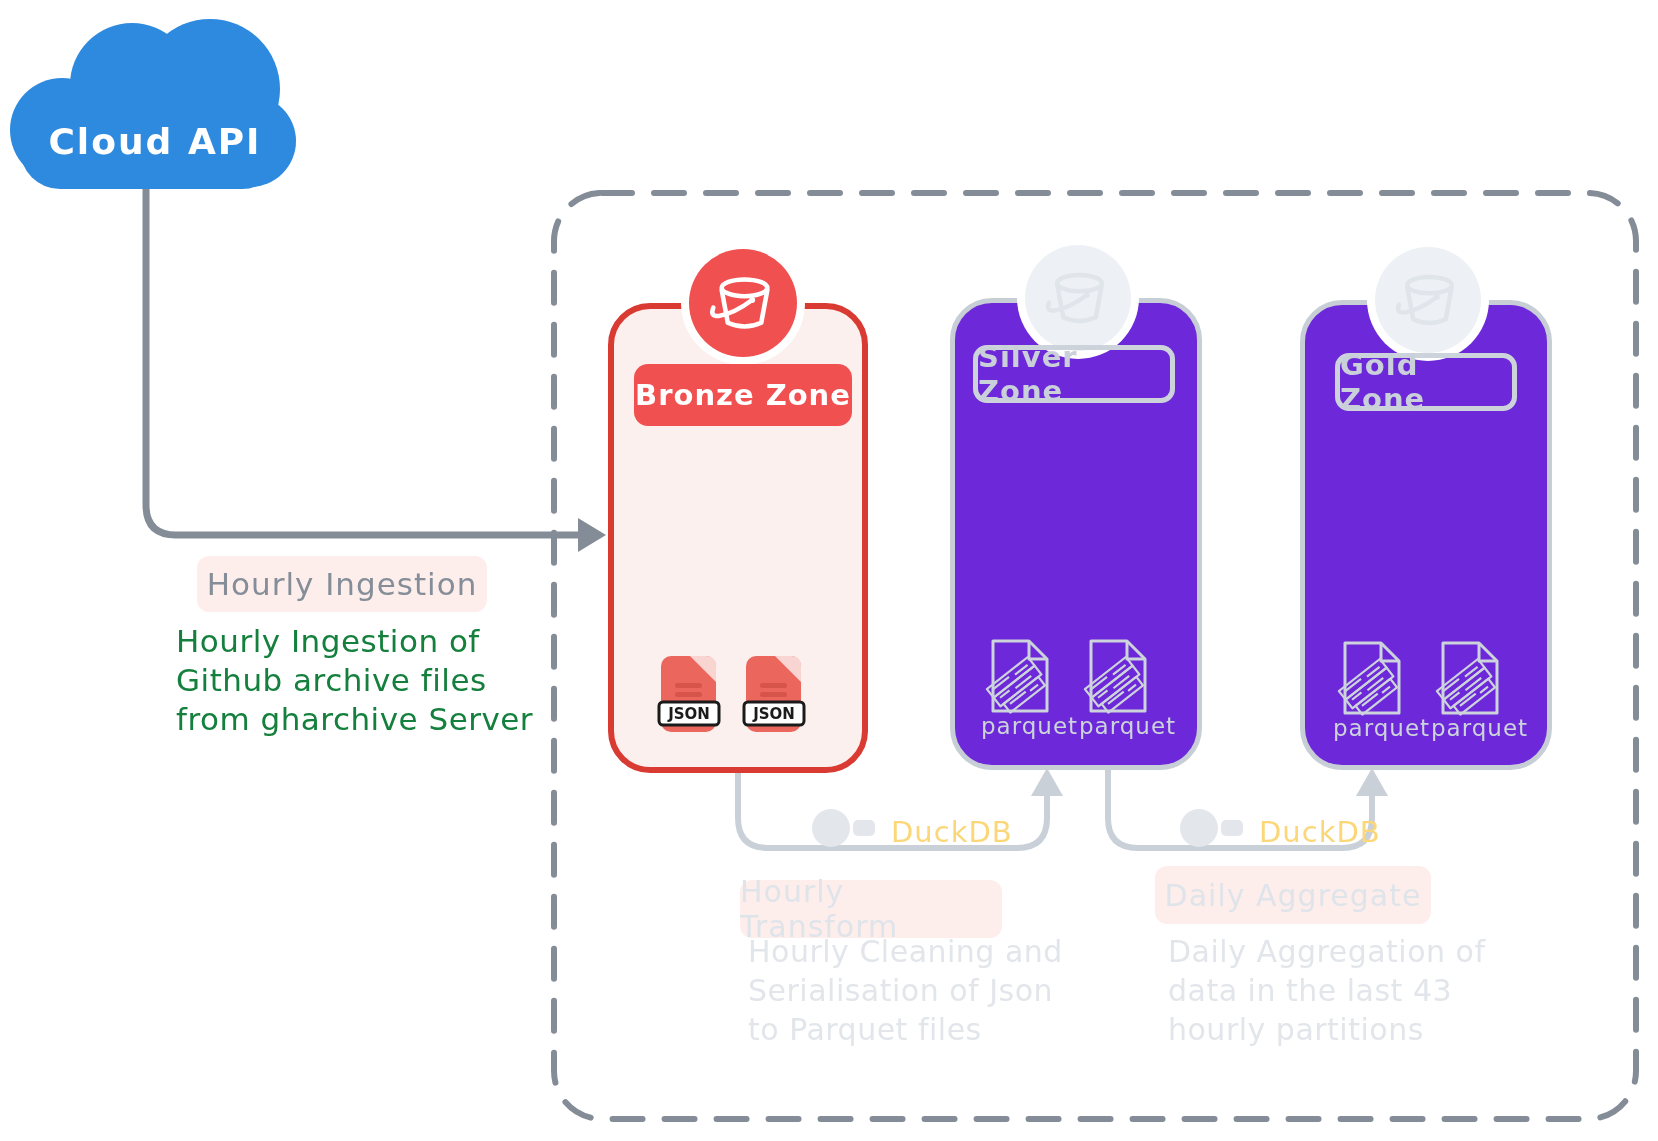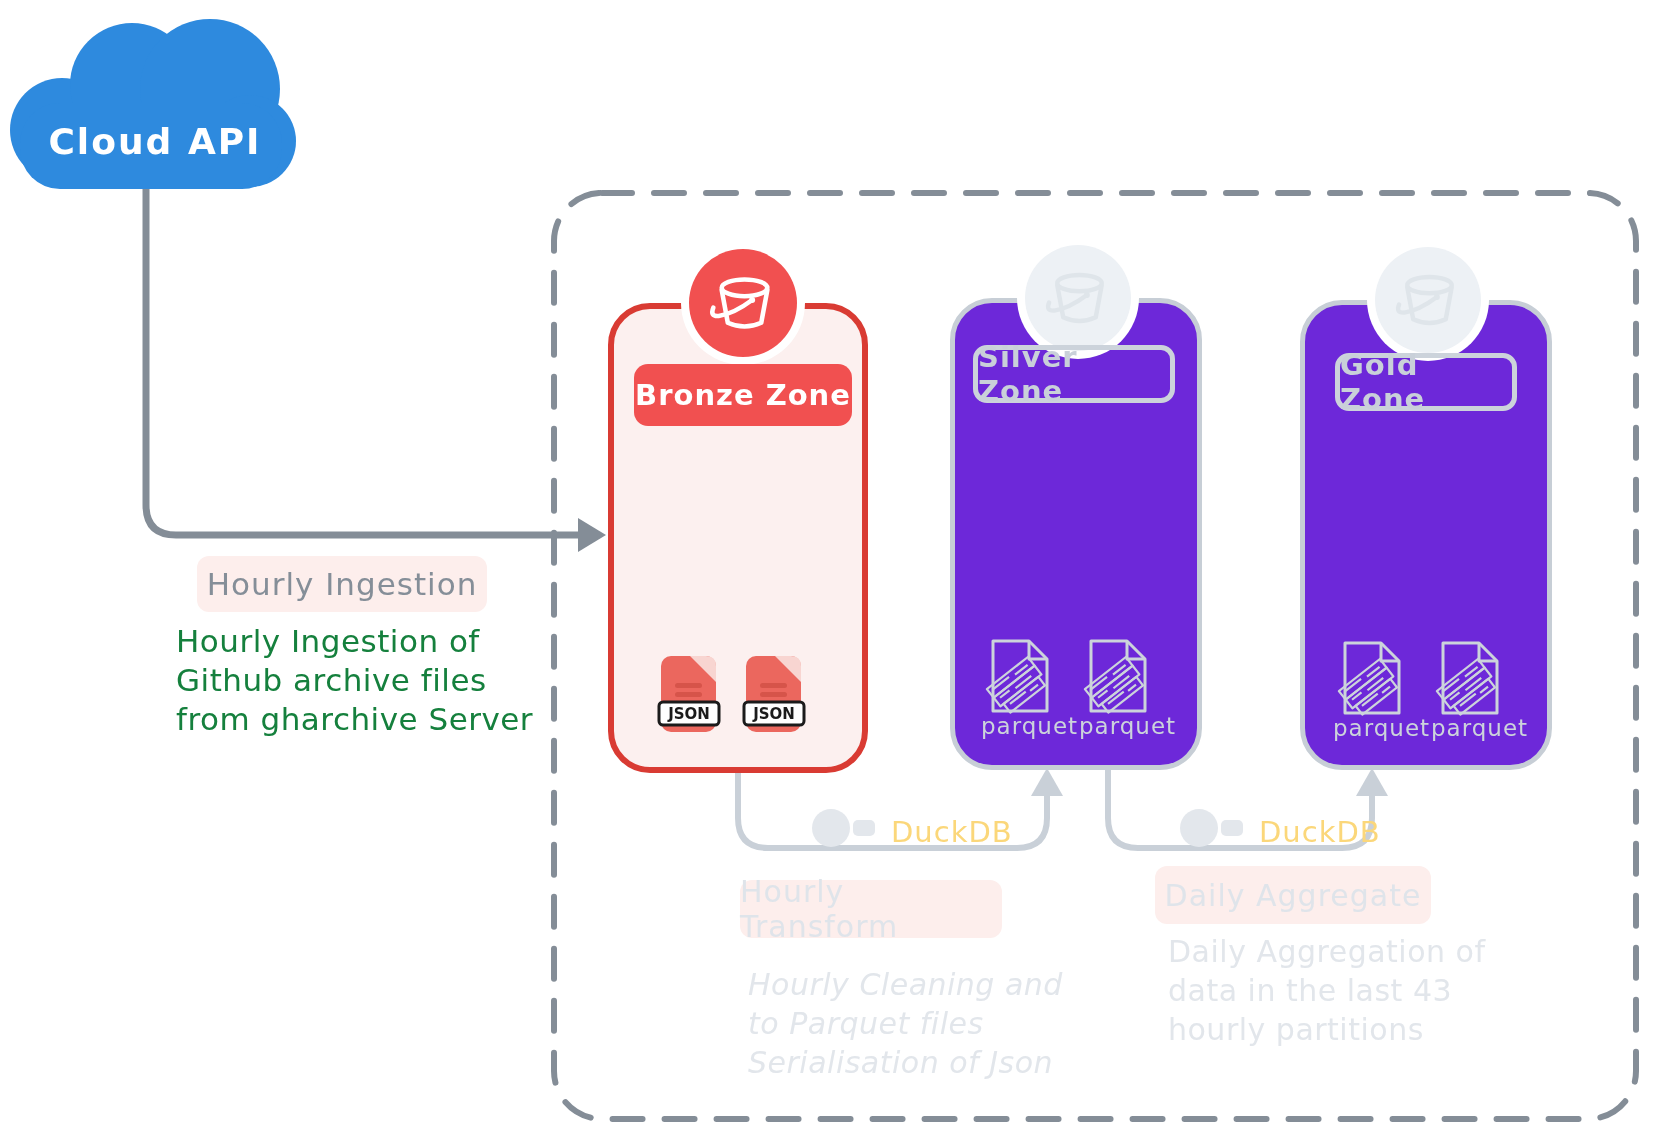--- a/index.html
+++ b/index.html
@@ -210,24 +210,24 @@
     <div>from gharchive Server</div>
   </div>
 
   <div class="duckdb" style="left:812px;top:807px;">
     <span class="duck-circle"></span>
     <span class="duck-beak"></span>
     <span class="duck-text">DuckDB</span>
   </div>
 
   <div class="flow-badge light-text" style="left:740px;top:866px;width:262px;height:58px;margin-top:14px;">Hourly Transform</div>
-  <div class="flow-desc light-text" style="left:748px;top:965px;font-style:italic;">
+  <div class="flow-desc light-text" style="left:748px;top:932px;">
     <div>Hourly Cleaning and</div>
+    <div>Serialisation of Json</div>
     <div>to Parquet files</div>
-    <div>Serialisation of Json</div>
   </div>
 
   <div class="duckdb" style="left:1180px;top:807px;">
     <span class="duck-circle"></span>
     <span class="duck-beak"></span>
     <span class="duck-text">DuckDB</span>
   </div>
 
   <div class="flow-badge light-text" style="left:1155px;top:866px;width:276px;height:58px;">Daily Aggregate</div>
   <div class="flow-desc light-text" style="left:1168px;top:932px;">

